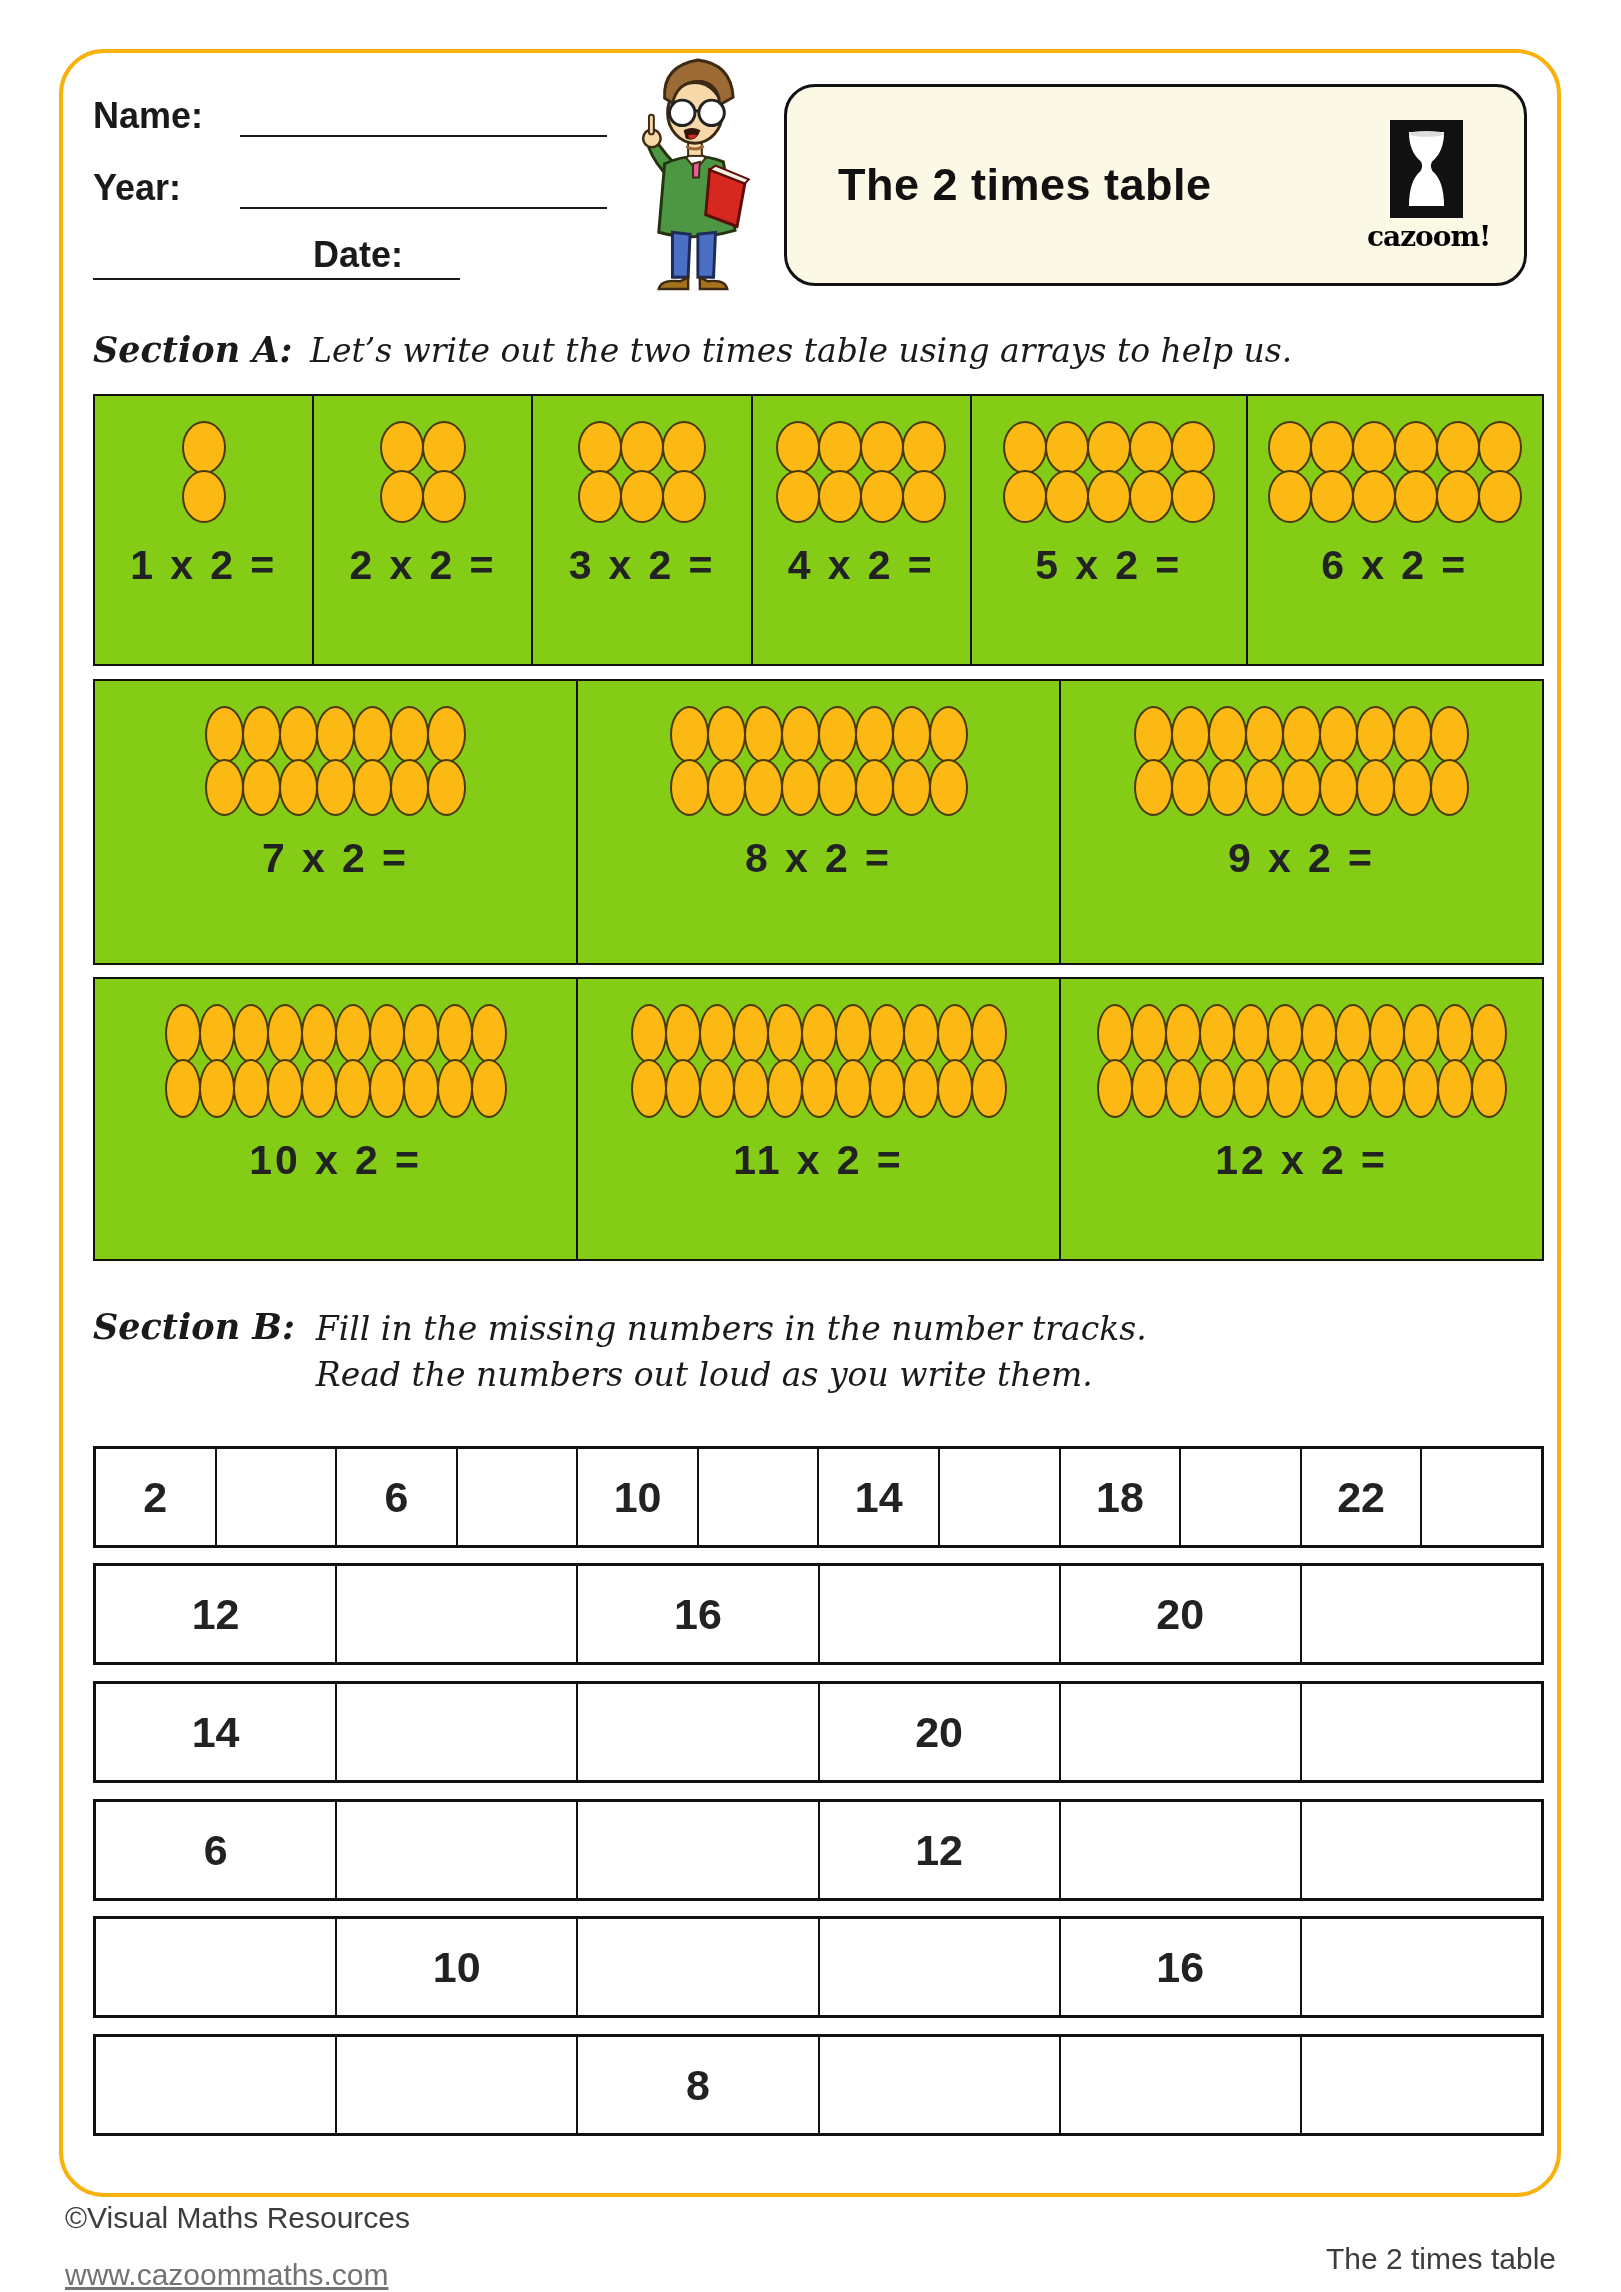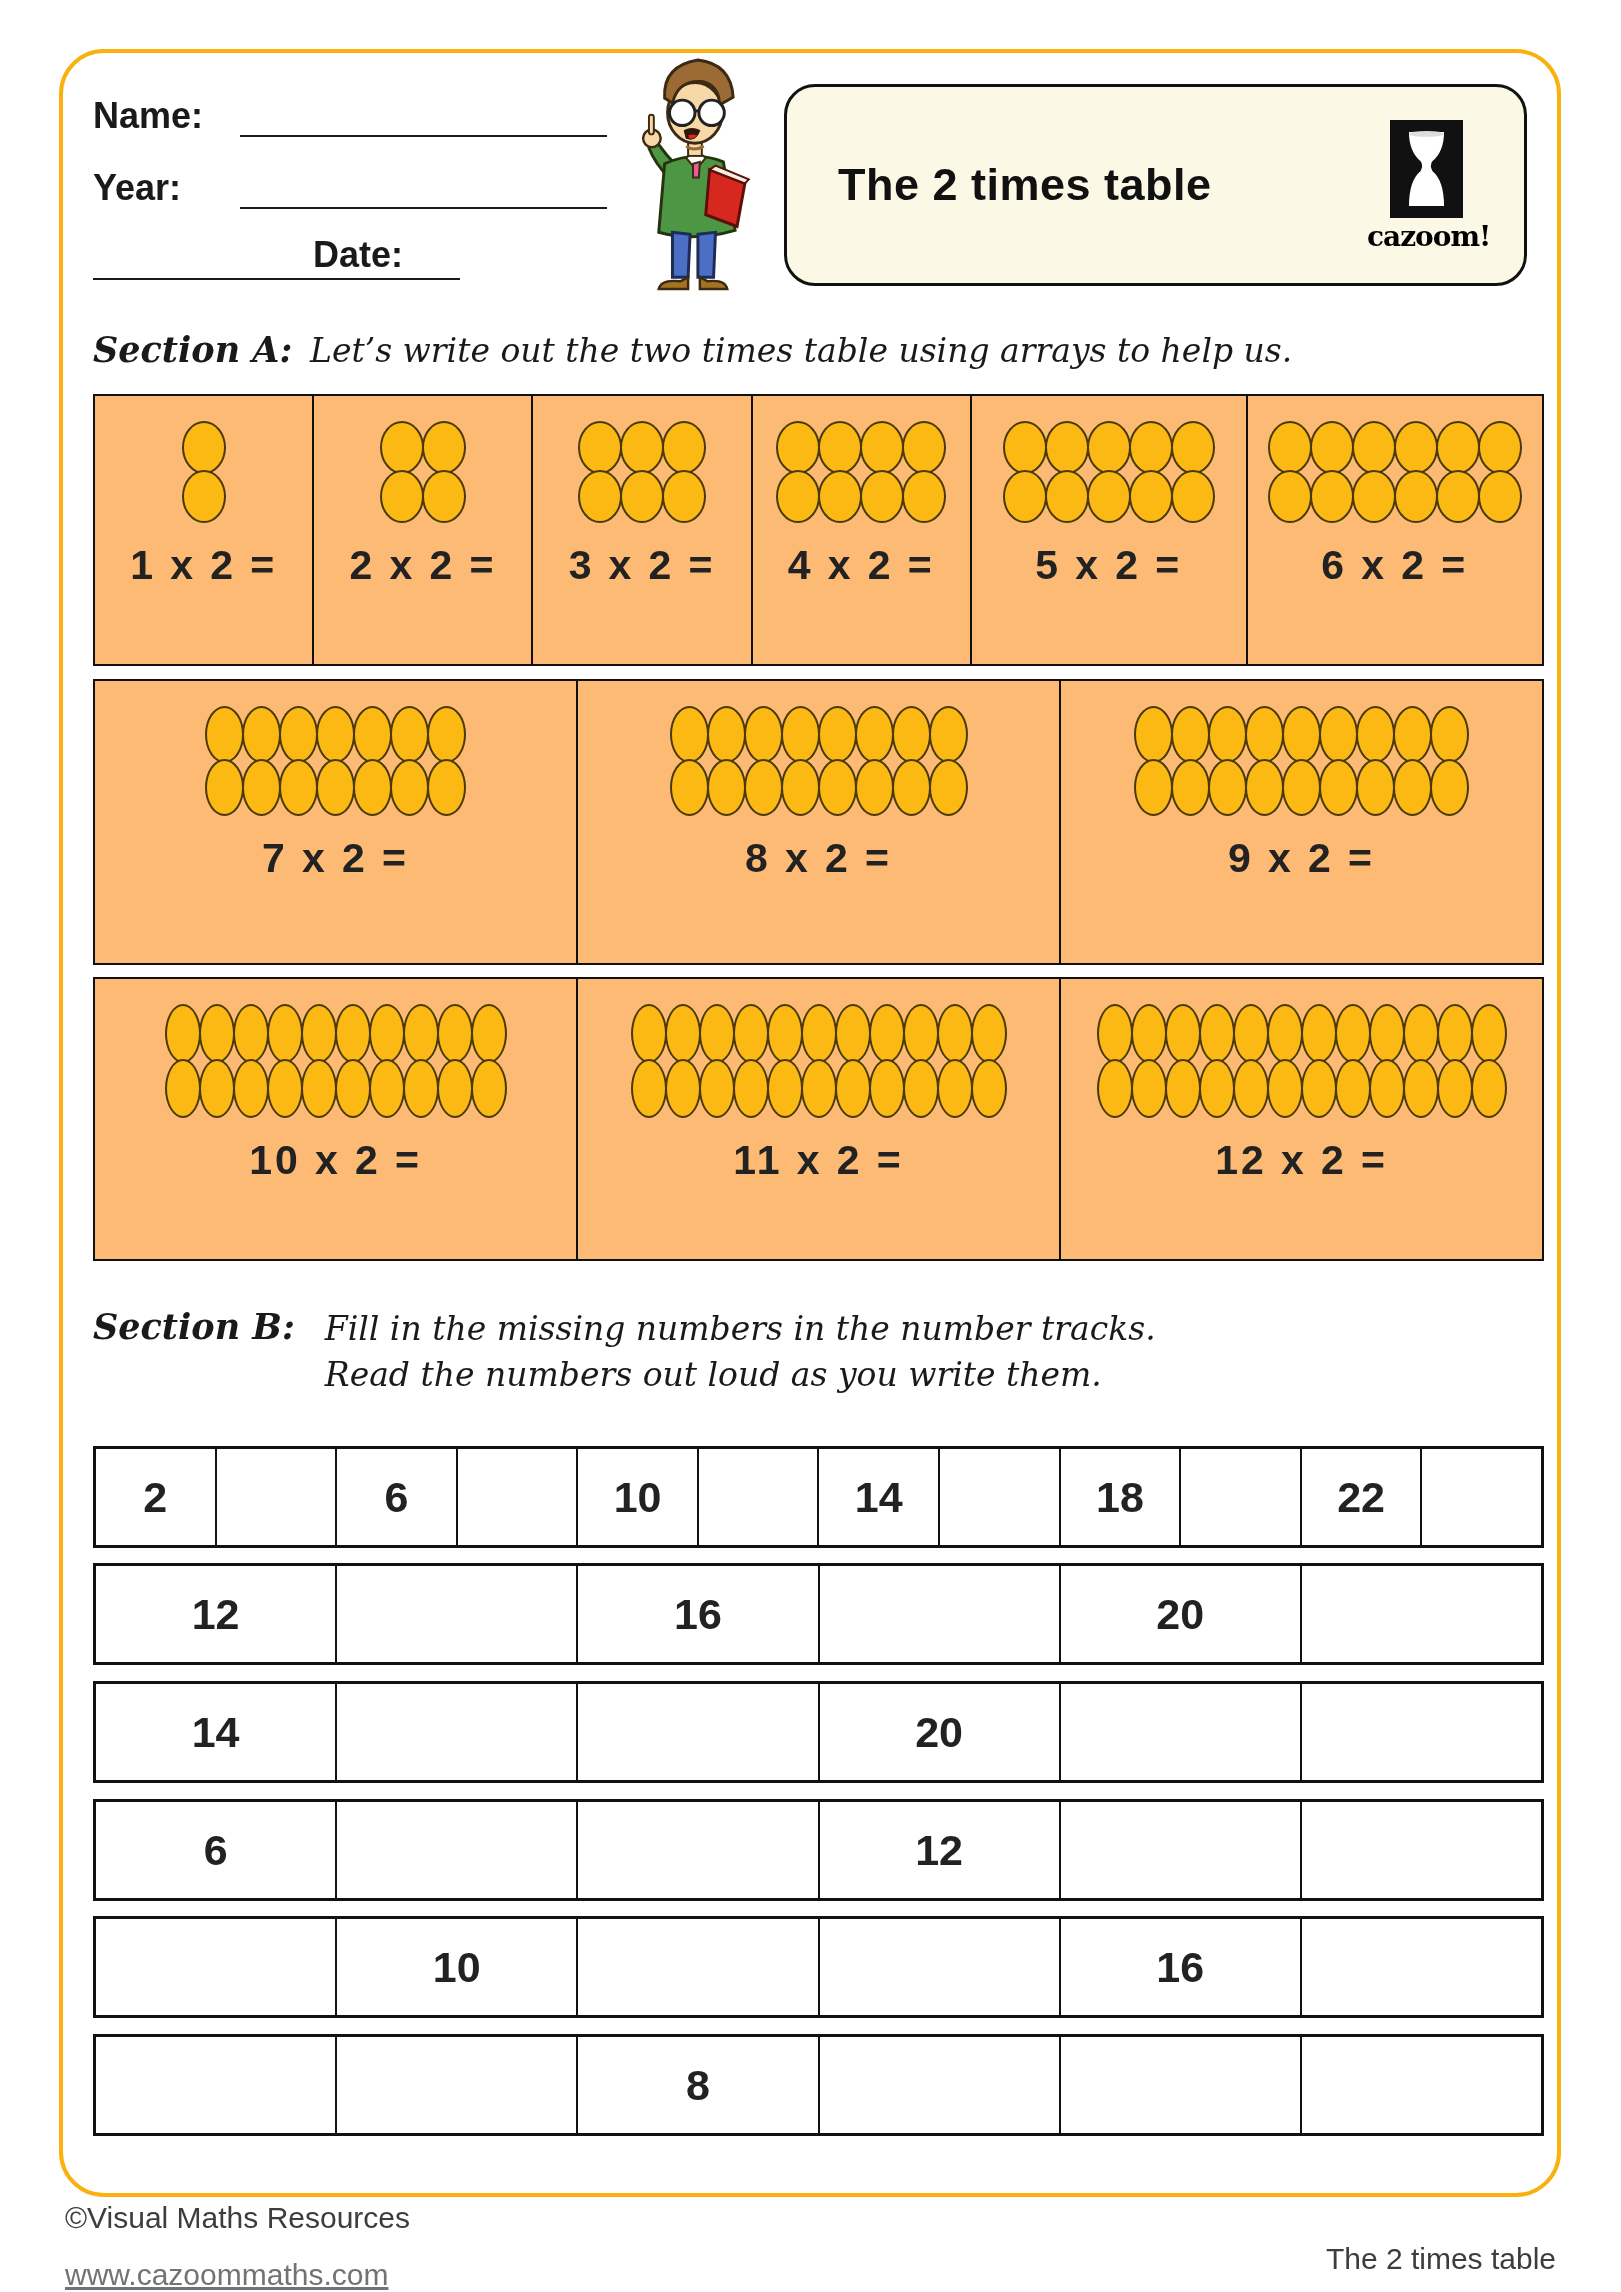--- a/index.html
+++ b/index.html
@@ -20,25 +20,25 @@
     border-radius:31px;box-sizing:border-box;display:flex;align-items:center;}
   .title-text{margin-left:51px;font-size:45px;font-weight:bold;color:#111;letter-spacing:0.5px;}
   .logo{position:absolute;right:39px;top:33px;width:118px;text-align:center;}
   .logo-mark{width:73px;height:98px;background:#111;margin:0 auto;display:flex;align-items:center;justify-content:center;}
   .logo-text{font-family:"DejaVu Serif",serif;font-weight:bold;font-size:28px;color:#000000;margin-top:2px;letter-spacing:-1px;}
 
   
   .sec-head{left:93px;font-family:"DejaVu Serif",serif;color:#1a1a1a;}
   .sec-label{font-style:italic;font-weight:bold;font-size:35px;}
   .sec-text{font-style:italic;font-size:33px;margin-left:17.6px;}
-  #section-b-head{display:grid;grid-template-columns:auto 1fr;column-gap:30px;align-items:start;}
+  #section-b-head{display:grid;grid-template-columns:auto 1fr;column-gap:21px;align-items:start;}
   #section-b-head .lines div{font-style:italic;font-size:33px;line-height:46px;}
 
   
-  .table-a{left:93px;width:1451px;display:flex;border:2.9px solid #111;box-sizing:border-box;background:#fdba74;text-align:right;}
+  .table-a{left:93px;width:1451px;display:flex;border:2.9px solid #111;box-sizing:border-box;background:#84cc16;text-align:right;}
   #table-a1{top:394px;height:272px;}
   #table-a2{top:679px;height:286px;}
   #table-a3{top:977px;height:284px;}
   .acell{border-right:2.9px solid #111;box-sizing:border-box;display:flex;flex-direction:column;
     align-items:center;padding-top:24.5px;}
   .acell:last-child{border-right:none;}
   #table-a1 .acell{width:15.15%;}
   #table-a1 .acell:nth-child(5){width:19.05%;}
   #table-a1 .acell:nth-child(6){width:auto;flex:1;}
   #table-a2 .acell,#table-a3 .acell{flex:1;}

